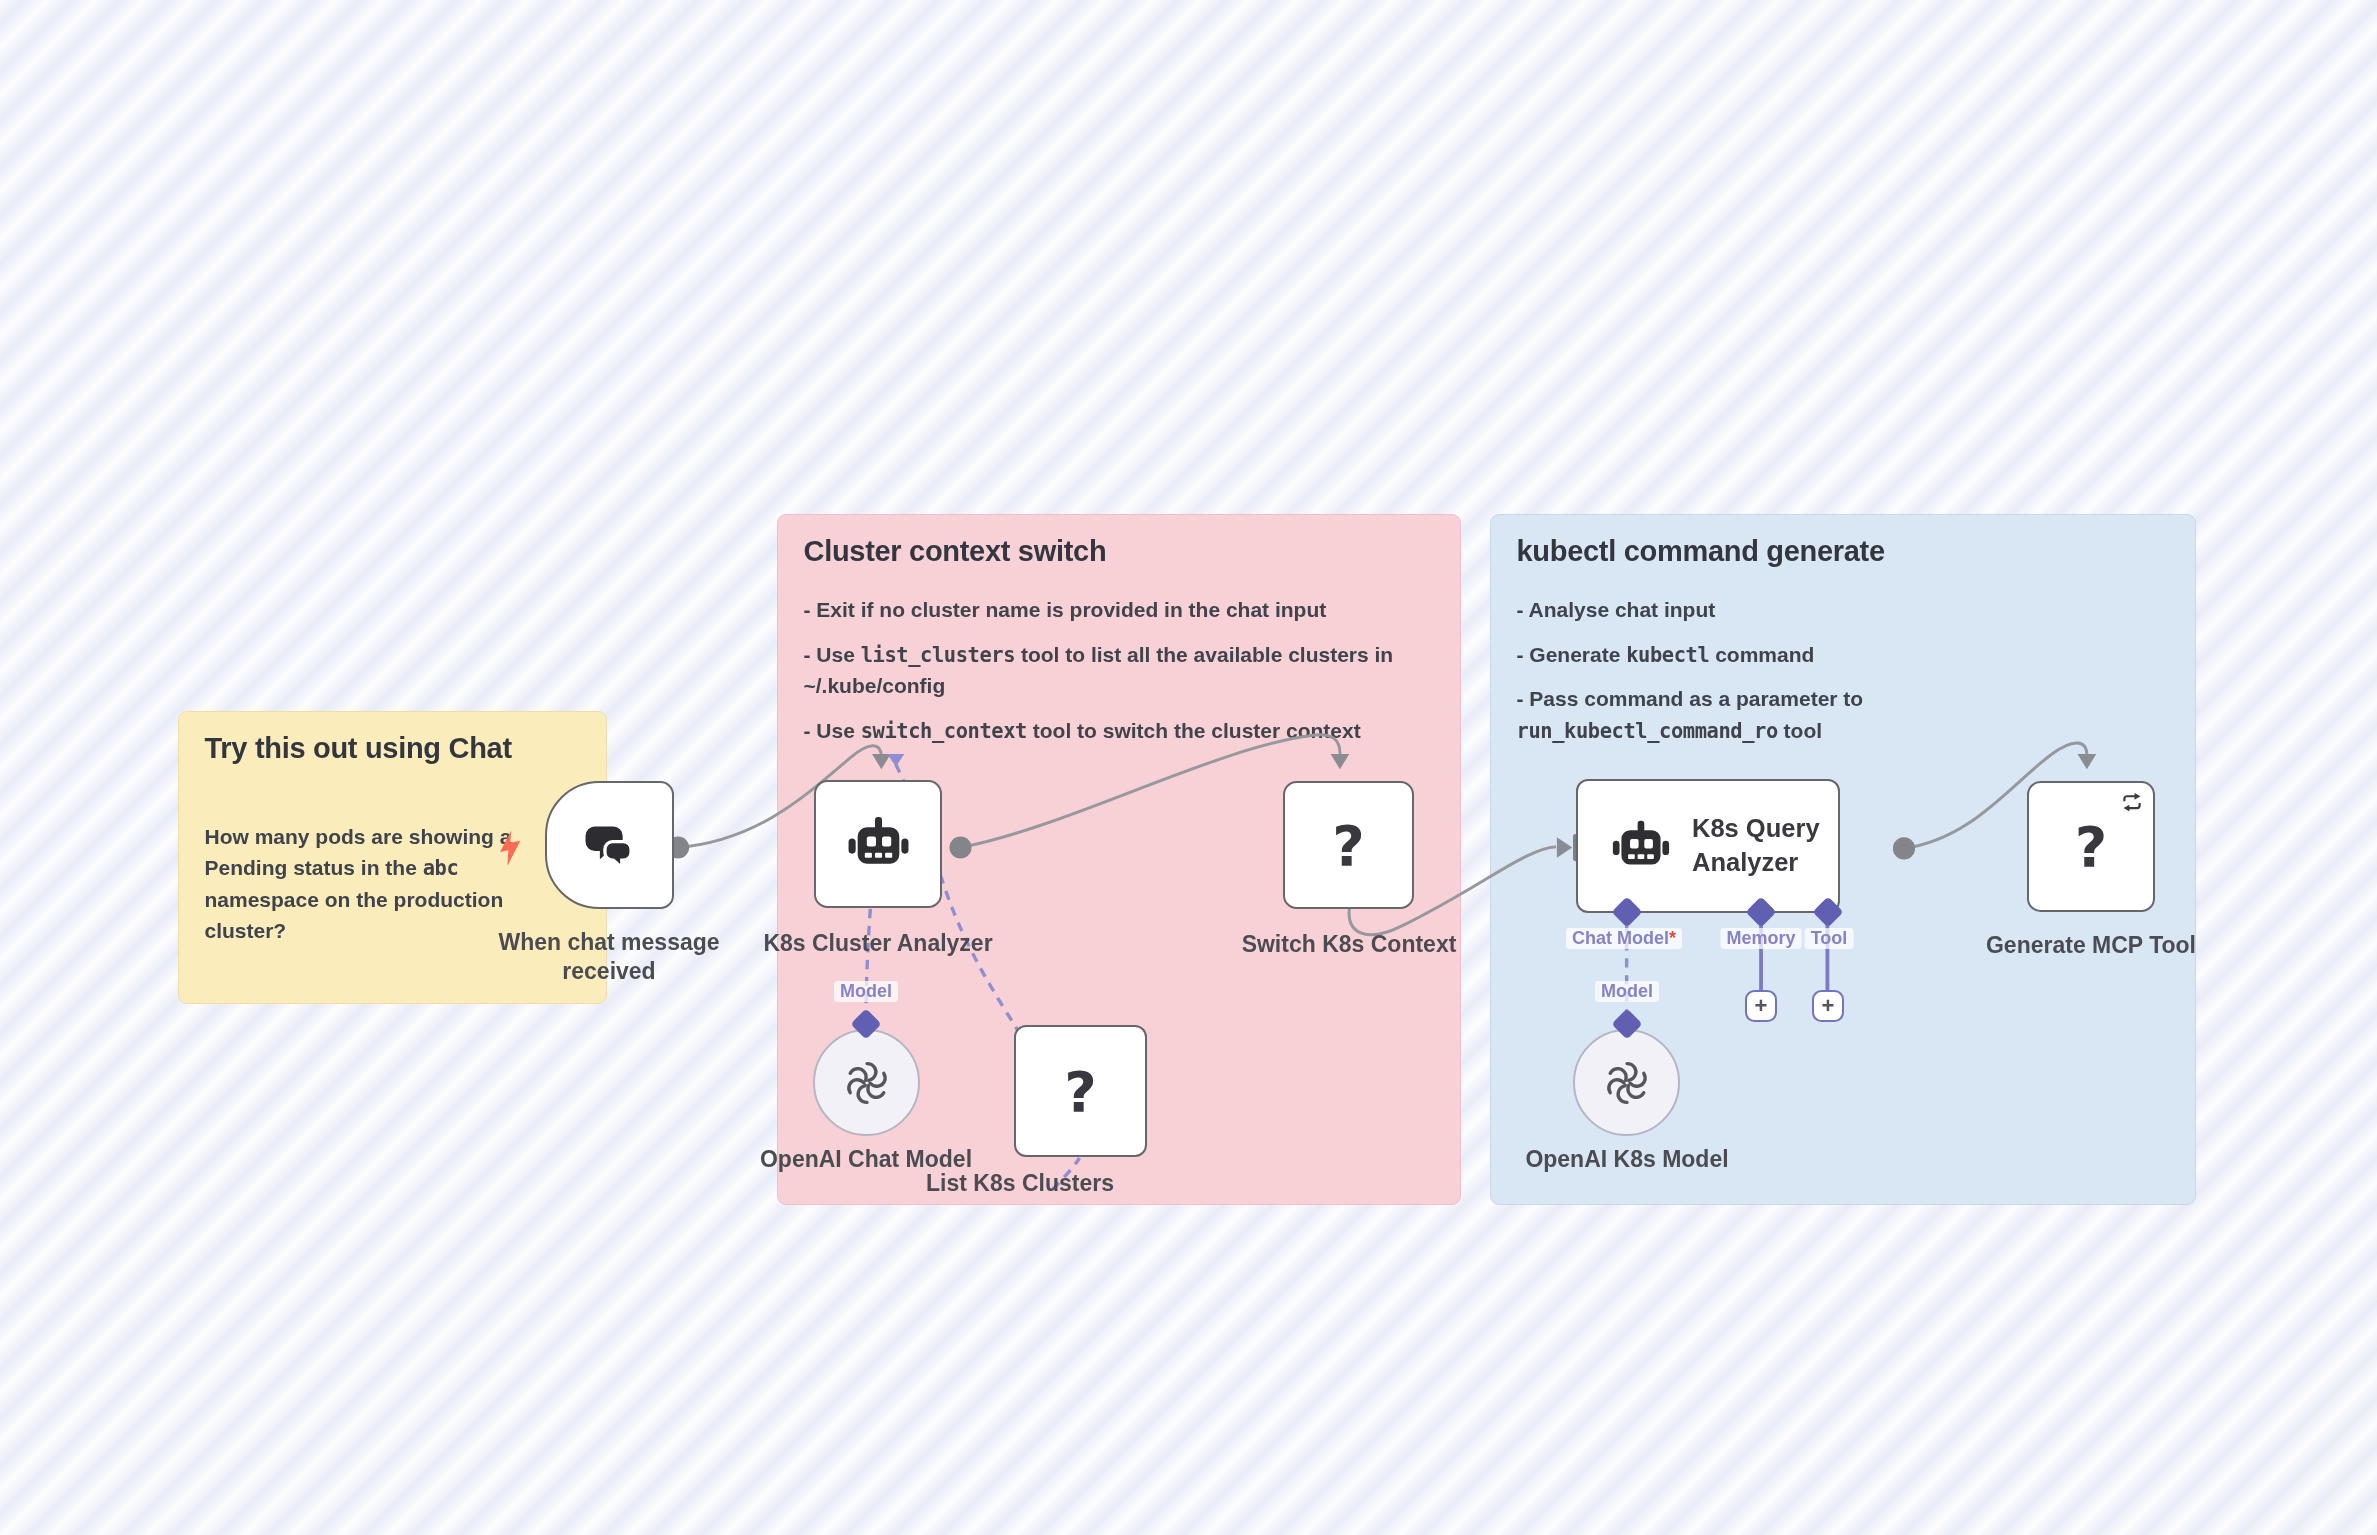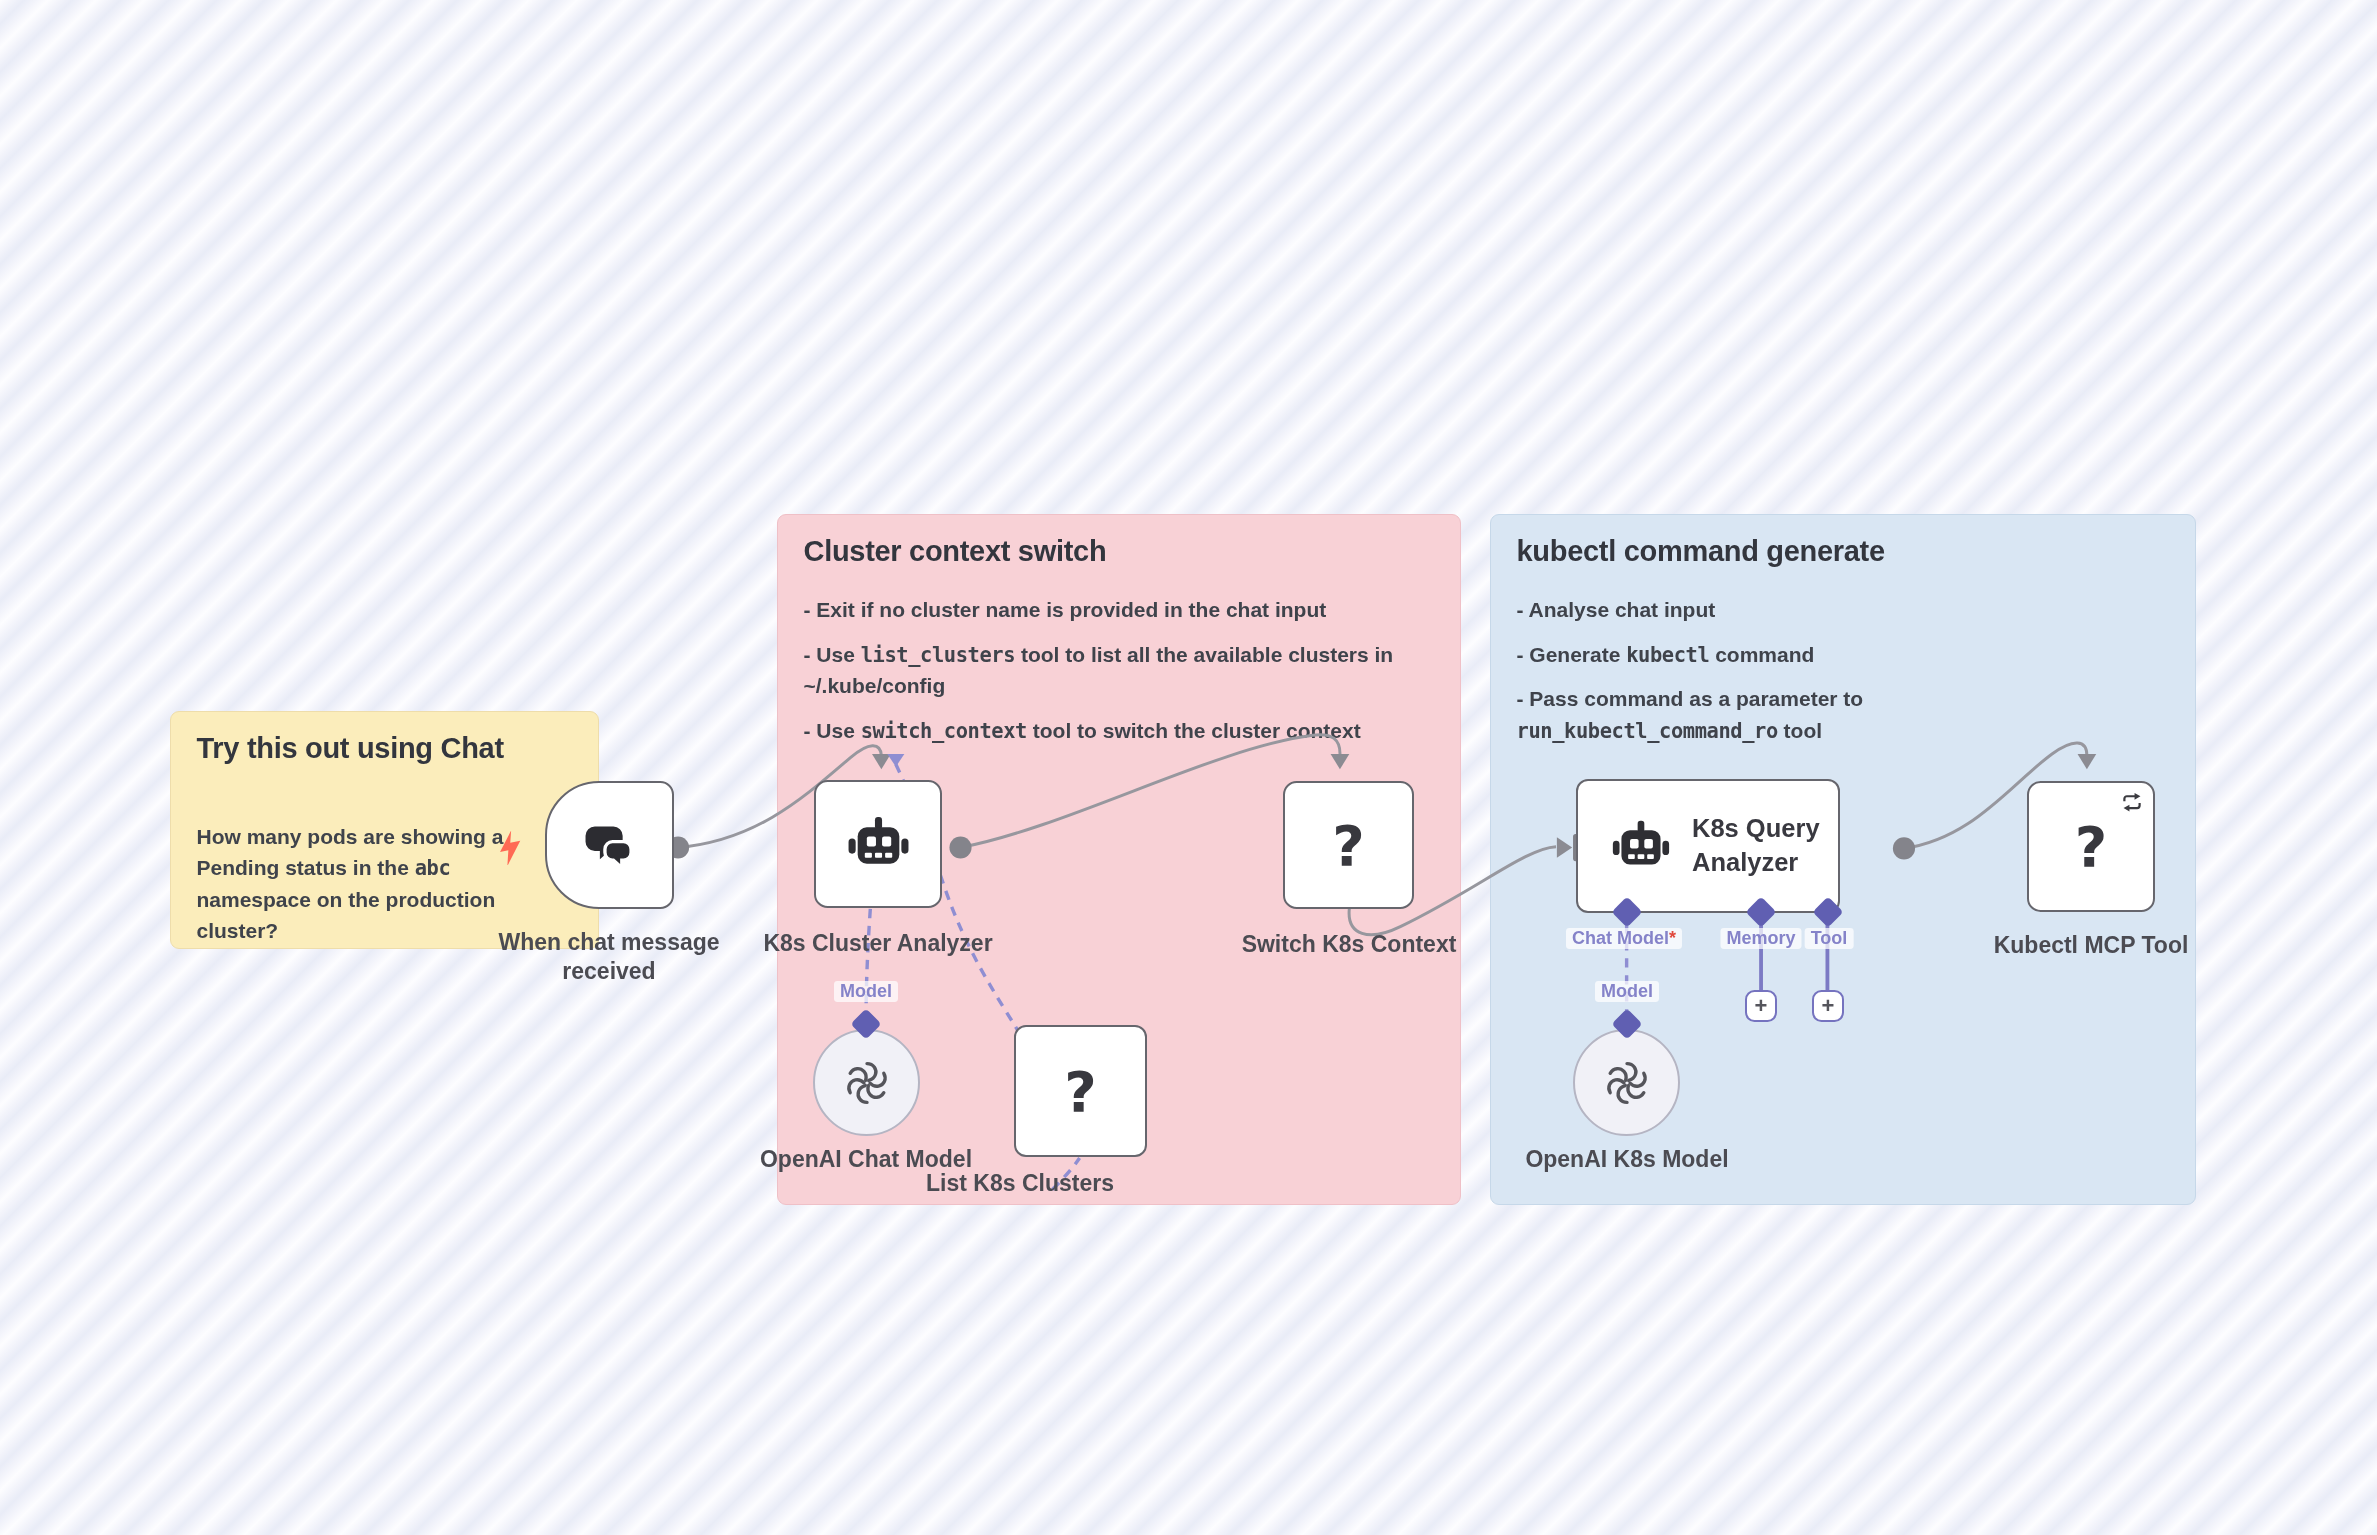--- a/index.html
+++ b/index.html
@@ -23,21 +23,21 @@
     font-size: 29px; font-weight: 700; color: #33363e; letter-spacing: -0.3px;
   }
   .sticky p {
     font-size: 21px; font-weight: 600; color: #3f434b; line-height: 1.48;
     margin: 0 0 13.6px 0;
   }
   .mono {
     font-family: "DejaVu Sans Mono", "Liberation Mono", monospace;
     font-weight: 700; font-size: 20.4px; letter-spacing: -0.4px;
   }
-  #note-yellow { left: 170px; top: 711px; width: 429px; height: 238px; background: #fbedbb; border-color:#eeddab; }
+  #note-yellow { left: 178px; top: 711px; width: 429px; height: 293px; background: #fbedbb; border-color:#eeddab; }
   #note-yellow .body { margin-top: 56px; width: 357px; }
   #panel-pink { left: 777px; top: 514px; width: 684px; height: 691px; background: #f8d1d6; border-color:#efc0c7; }
   #panel-blue { left: 1490px; top: 514px; width: 706px; height: 691px; background: #d9e6f3; border-color:#c6d8e9; }
   #panel-pink h2, #panel-blue h2 { margin-bottom: 25.5px; }
   
   #wires { position: absolute; inset: 0; z-index: 2; }
   
   .node {
     position: absolute; background: #ffffff; border: 2.6px solid #66666d;
     border-radius: 13.6px; z-index: 3;
@@ -255,21 +255,21 @@
     </svg>
   </div>
 
   <svg class="bolt" width="29" height="34" viewBox="0 0 34 40">
     <polygon points="22,0 4,22 14,22 9,40 30,14 18,14" fill="#ff6a55" transform="rotate(-12 17 20)"></polygon>
   </svg>
 
   <div class="node-label" style="left:609px; top:928px; width:247px;">When chat message received</div>
   <div class="node-label" style="left:878px; top:929px;">K8s Cluster Analyzer</div>
   <div class="node-label" style="left:1349px; top:930px;">Switch K8s Context</div>
-  <div class="node-label" style="left:2091px; top:931px;">Kubectl MCP Tool</div>
+  <div class="node-label" style="left:2091px; top:931px;">Generate MCP Tool</div>
   <div class="node-label" style="left:866px; top:1145px;">OpenAI Chat Model</div>
   <div class="node-label" style="left:1020px; top:1169px;">List K8s Clusters</div>
   <div class="node-label" style="left:1627px; top:1145px;">OpenAI K8s Model</div>
 
   <div class="diamond" style="left:1616px; top:901px;"></div>
   <div class="diamond" style="left:1750px; top:901px;"></div>
   <div class="diamond" style="left:1817px; top:901px;"></div>
   <div class="diamond" style="left:855px; top:1013px;"></div>
   <div class="diamond" style="left:1616px; top:1013px;"></div>
 

